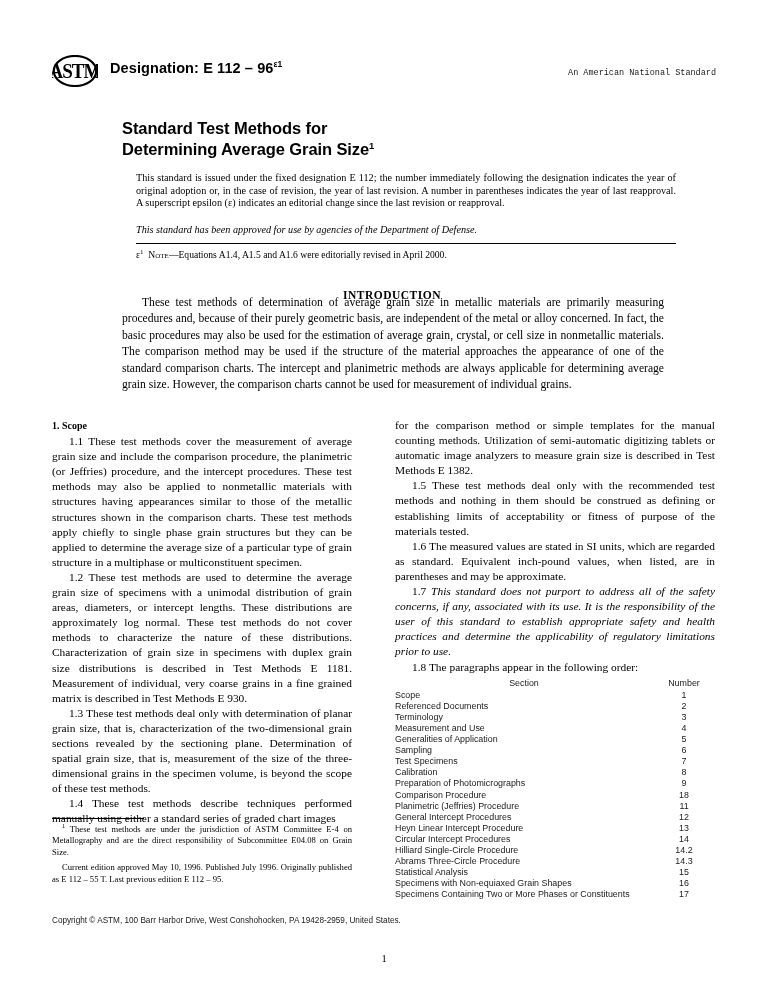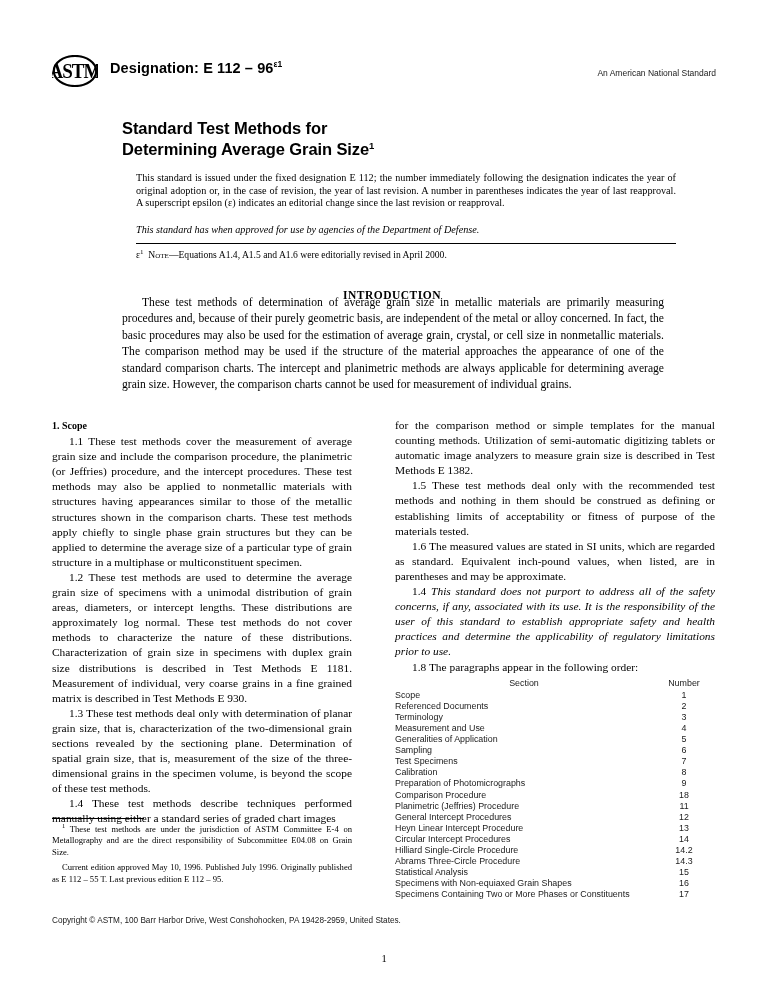--- a/index.html
+++ b/index.html
@@ -49,21 +49,21 @@
   }
   .designation sup {
     font-size: 8.5px;
     vertical-align: super;
     line-height: 0;
   }
   .ans {
     position: absolute;
     right: 0;
     top: 13px;
-    font-family: Liberation Sans, sans-serif;
+    font-family: Liberation Mono, monospace;
     font-size: 8.5px;
     color: #1a1a1a;
     white-space: nowrap;
   }
 
   
   .title-block {
     position: absolute;
     left: 122px;
     top: 118px;
@@ -266,41 +266,41 @@
     <span class="ans">An American National Standard</span>
   </div>
 
   <div class="title-block">
     <div class="title-line">Standard Test Methods for</div>
     <div class="title-line"><span>Determining Average Grain Size</span><sup>1</sup></div>
   </div>
 
   <div class="mast">
     <p class="mast-para">This standard is issued under the fixed designation E 112; the number immediately following the designation indicates the year of original adoption or, in the case of revision, the year of last revision. A number in parentheses indicates the year of last reapproval. A superscript epsilon (ε) indicates an editorial change since the last revision or reapproval.</p>
-    <p class="mast-dod">This standard has when approved for use by agencies of the Department of Defense.</p>
+    <p class="mast-dod">This standard has been approved for use by agencies of the Department of Defense.</p>
     <hr class="rule">
     <p class="mast-note"><span class="eps"><span>ε</span><sup>1</sup></span>&nbsp; <span class="smallcaps">Note</span><span>—Equations A1.4, A1.5 and A1.6 were editorially revised in April 2000.</span></p>
   </div>
 
   <div class="intro-heading">INTRODUCTION</div>
   <div class="intro-body">These test methods of determination of average grain size in metallic materials are primarily measuring procedures and, because of their purely geometric basis, are independent of the metal or alloy concerned. In fact, the basic procedures may also be used for the estimation of average grain, crystal, or cell size in nonmetallic materials. The comparison method may be used if the structure of the material approaches the appearance of one of the standard comparison charts. The intercept and planimetric methods are always applicable for determining average grain size. However, the comparison charts cannot be used for measurement of individual grains.</div>
 
   <div class="col col-left">
     <div class="sec-head">1. Scope</div>
     <p class="para">1.1 These test methods cover the measurement of average grain size and include the comparison procedure, the planimetric (or Jeffries) procedure, and the intercept procedures. These test methods may also be applied to nonmetallic materials with structures having appearances similar to those of the metallic structures shown in the comparison charts. These test methods apply chiefly to single phase grain structures but they can be applied to determine the average size of a particular type of grain structure in a multiphase or multiconstituent specimen.</p>
     <p class="para">1.2 These test methods are used to determine the average grain size of specimens with a unimodal distribution of grain areas, diameters, or intercept lengths. These distributions are approximately log normal. These test methods do not cover methods to characterize the nature of these distributions. Characterization of grain size in specimens with duplex grain size distributions is described in Test Methods E 1181. Measurement of individual, very coarse grains in a fine grained matrix is described in Test Methods E 930.</p>
     <p class="para">1.3 These test methods deal only with determination of planar grain size, that is, characterization of the two-dimensional grain sections revealed by the sectioning plane. Determination of spatial grain size, that is, measurement of the size of the three-dimensional grains in the specimen volume, is beyond the scope of these test methods.</p>
     <p class="para">1.4 These test methods describe techniques performed manually using either a standard series of graded chart images</p>
   </div>
 
   <div class="col col-right">
     <p class="para cont">for the comparison method or simple templates for the manual counting methods. Utilization of semi-automatic digitizing tablets or automatic image analyzers to measure grain size is described in Test Methods E 1382.</p>
     <p class="para">1.5 These test methods deal only with the recommended test methods and nothing in them should be construed as defining or establishing limits of acceptability or fitness of purpose of the materials tested.</p>
     <p class="para">1.6 The measured values are stated in SI units, which are regarded as standard. Equivalent inch-pound values, when listed, are in parentheses and may be approximate.</p>
-    <p class="para"><span class="num">1.4 </span><span class="ital" style="font-style:italic">This standard does not purport to address all of the safety concerns, if any, associated with its use. It is the responsibility of the user of this standard to establish appropriate safety and health practices and determine the applicability of regulatory limitations prior to use.</span></p>
+    <p class="para"><span class="num">1.7 </span><span class="ital" style="font-style:italic">This standard does not purport to address all of the safety concerns, if any, associated with its use. It is the responsibility of the user of this standard to establish appropriate safety and health practices and determine the applicability of regulatory limitations prior to use.</span></p>
     <p class="para">1.8 The paragraphs appear in the following order:</p>
 
     <table class="sec-table">
       <thead>
         <tr>
           <th>Section</th>
           <th class="num-head">Number</th>
         </tr>
       </thead>
       <tbody>

